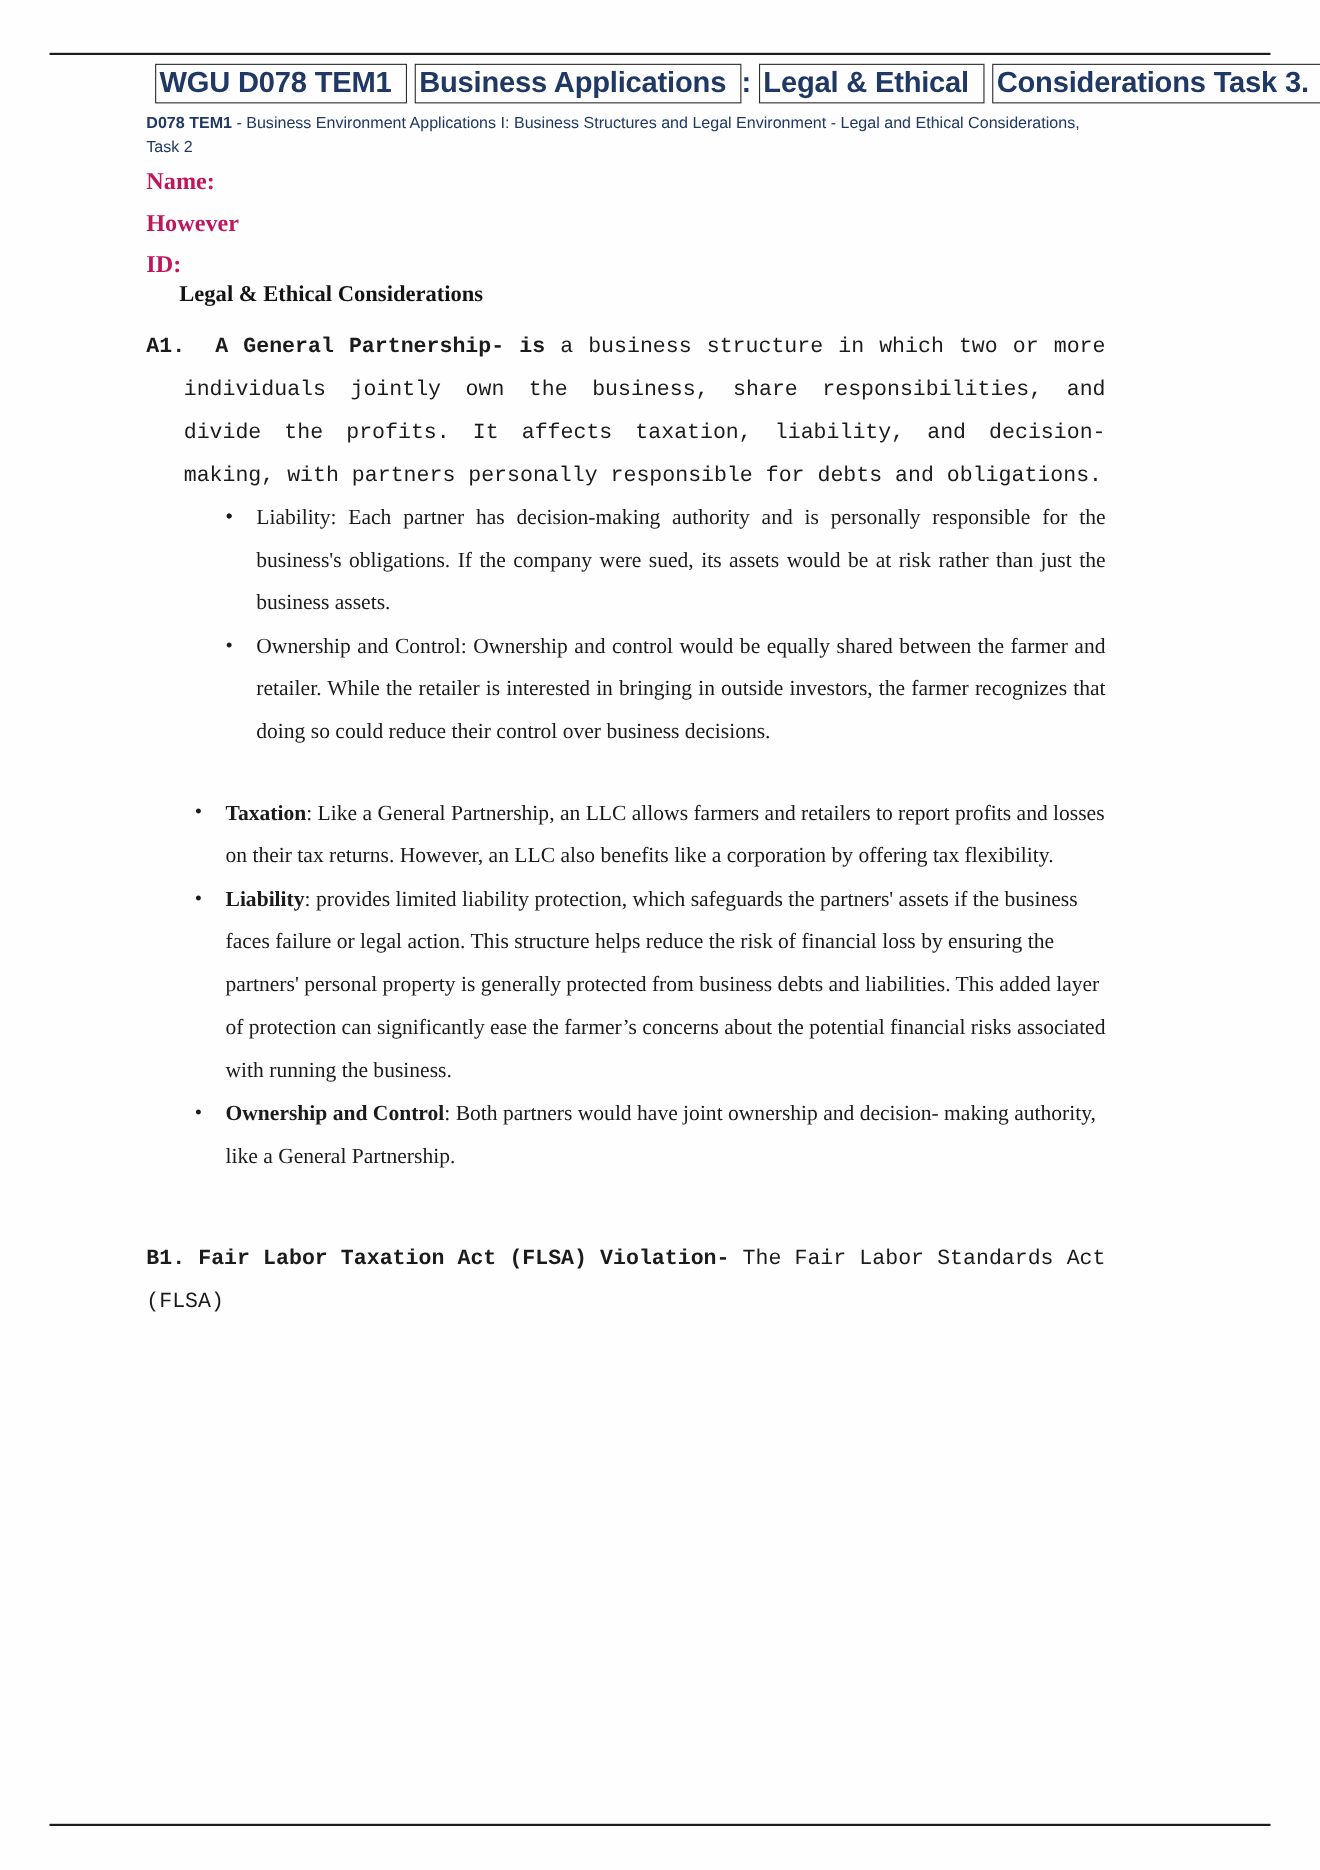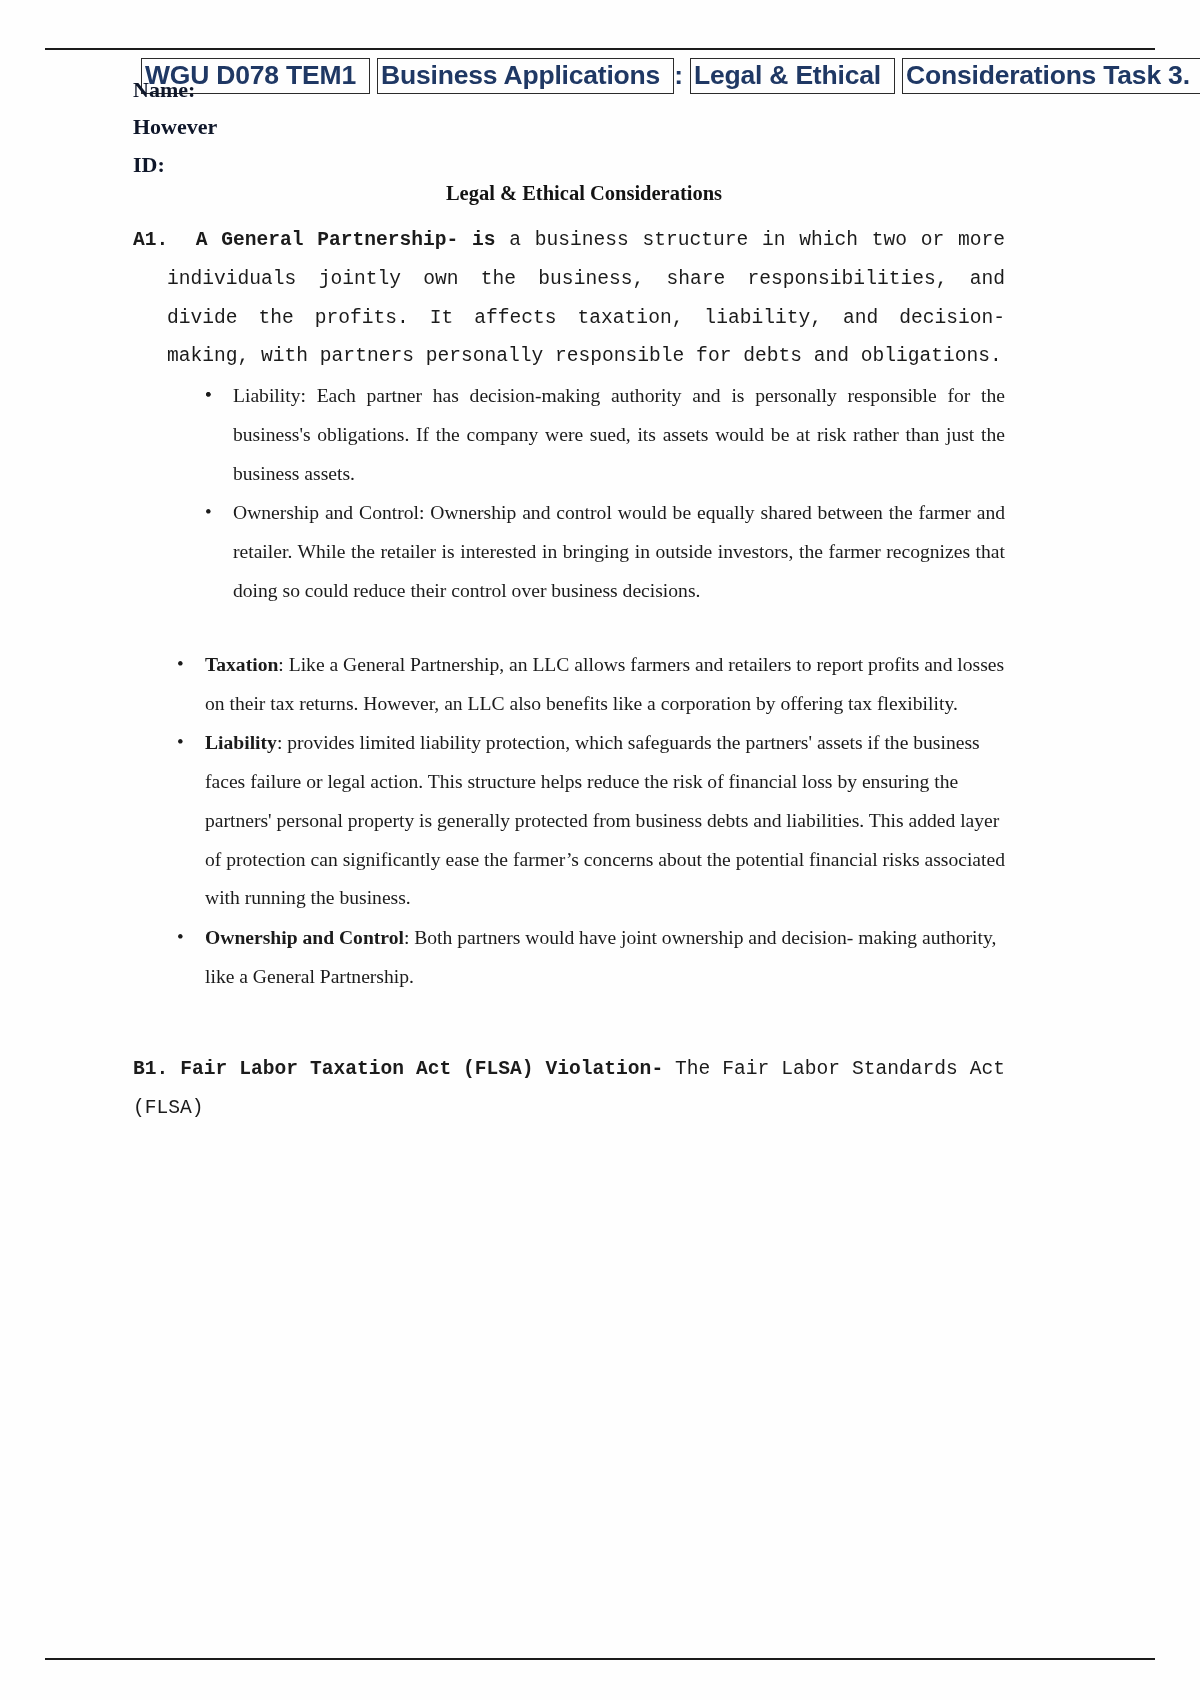--- a/index.html
+++ b/index.html
@@ -96,25 +96,25 @@
   
   .idblock {
     position: relative;
     width: 110px;
     margin-top: -30px;
   }
   .idblock .line {
     font-weight: bold;
     font-size: 22px;
     line-height: 1.72;
-    color: #0f172a;
+    color: #be185d;
   }
 
   .section-center {
-    text-align: center;
+    text-align: left;
     font-weight: bold;
     font-size: 20.5px;
     color: #131313;
     margin-top: -2px;
     margin-bottom: 16px;
     padding-left: 30px;
   }
 
   
   .para {
@@ -169,20 +169,21 @@
 
   <div class="rule-top"></div>
   <div class="rule-bottom"></div>
 
   <div class="content">
 
     <div class="doc-title">
       <span class="boxed">WGU D078 TEM1</span><span>&nbsp;</span><span class="boxed">Business Applications</span><span>: </span><span class="boxed">Legal &amp; Ethical</span><span>&nbsp;</span><span class="boxed">Considerations Task 3.</span>
     </div>
 
+    <div class="doc-subtitle"><span class="code">D078 TEM1</span><span> - Business Environment Applications I: Business Structures and Legal Environment - Legal and Ethical Considerations, Task 2</span></div>
 
 
     <div class="idblock">
       <div class="line">Name:</div>
       <div class="line">However</div>
       <div class="line">ID:</div>
     </div>
 
     <div class="section-center">Legal &amp; Ethical Considerations</div>
 

